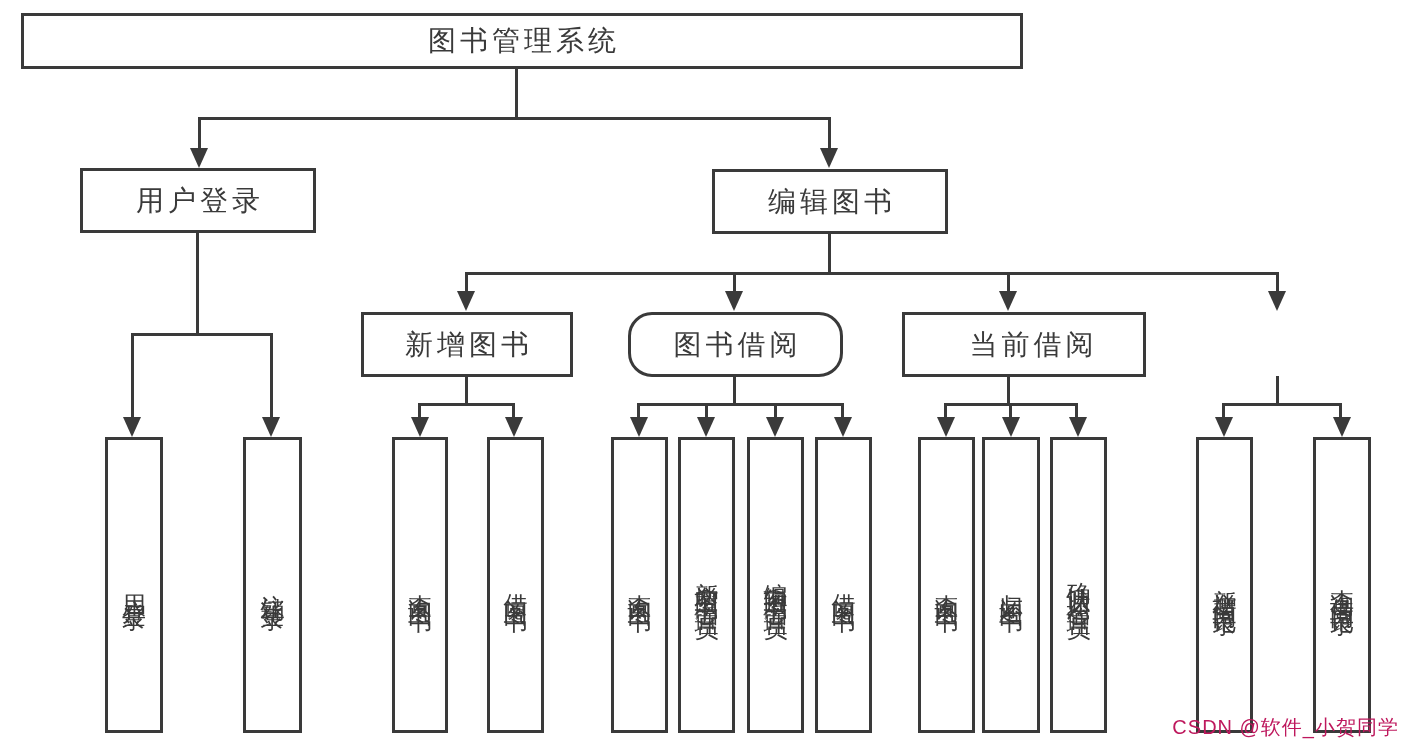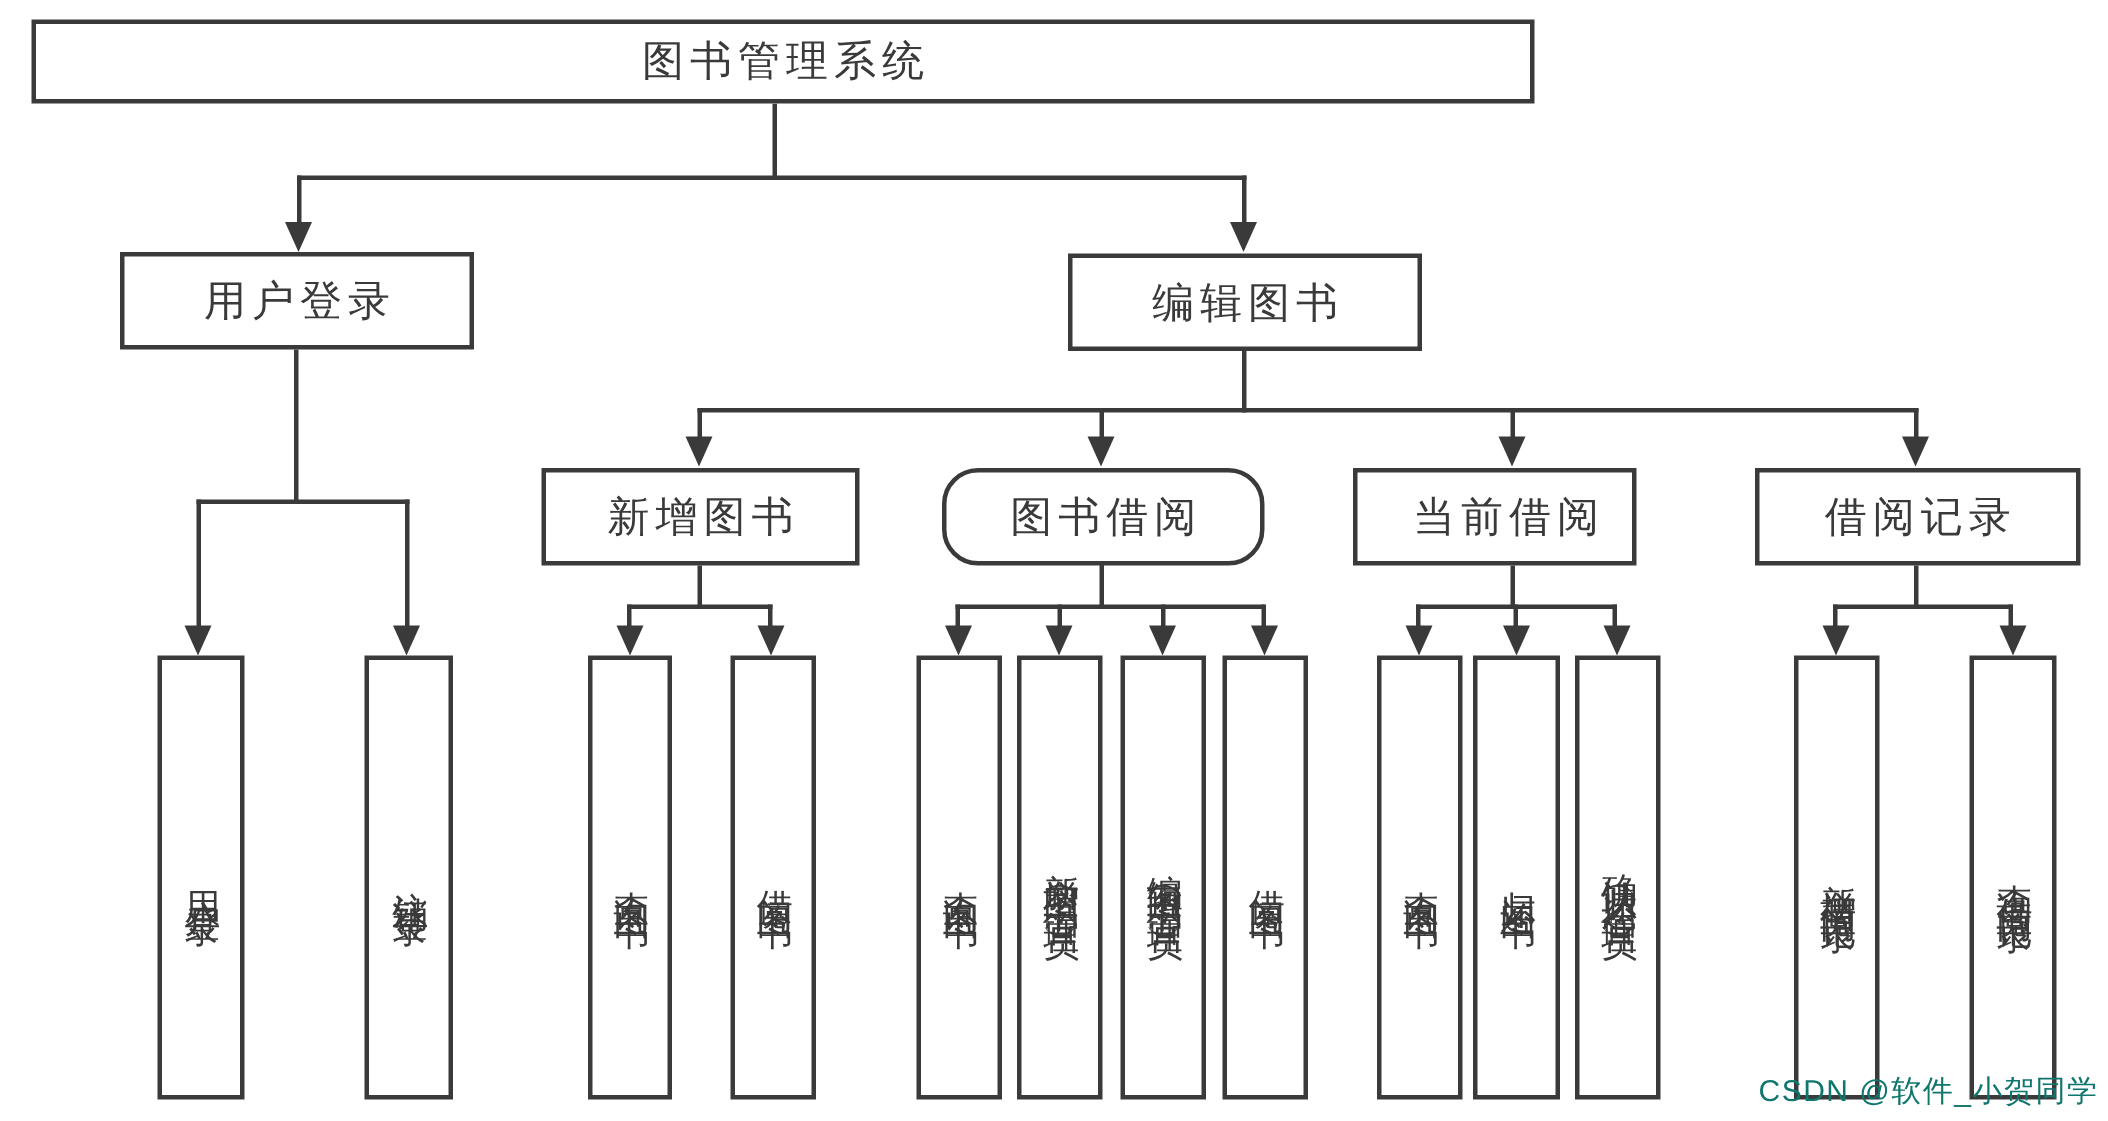--- a/index.html
+++ b/index.html
@@ -45,21 +45,21 @@
     border-left: 9px solid transparent;
     border-right: 9px solid transparent;
     border-top: 20px solid #3a3a3a;
   }
   
   .watermark {
     position: absolute;
     right: 6px;
     bottom: 6px;
     font-size: 20px;
-    color: #0f766e;
+    color: #be185d;
     letter-spacing: 1px;
     white-space: nowrap;
   }
 </style>
 </head>
 <body>
 
 <div id="canvas">
 
   <div>
@@ -124,22 +124,21 @@
     <div class="ahead" style="left:1333px; top:417px;"></div>
   </div>
 
   <div class="node hbox" style="left:21px; top:13px; width:1002px; height:56px;">图书管理系统</div>
 
   <div class="node hbox" style="left:80px; top:168px; width:236px; height:65px;">用户登录</div>
   <div class="node hbox" style="left:712px; top:169px; width:236px; height:65px;">编辑图书</div>
 
   <div class="node hbox" style="left:361px; top:312px; width:212px; height:65px;">新增图书</div>
   <div class="node hbox" style="left:628px; top:312px; width:215px; height:65px;border-radius:24px;">图书借阅</div>
-  <div class="node hbox" style="left:902px; top:312px; width:189px; height:65px;padding-left:15px;">当前借阅</div>
-  <div class="node hbox" style="left:1170px; top:312px; width:217px; height:65px;">借阅记录</div>
+  <div class="node hbox" style="left:902px; top:312px; width:244px; height:65px;padding-left:15px;">当前借阅</div>
 
   <div class="node vbox" style="left:105px; top:437px; width:58px; height:296px;">用户登录</div>
   <div class="node vbox" style="left:243px; top:437px; width:59px; height:296px;">注销登录</div>
 
   <div class="node vbox" style="left:392px; top:437px; width:56px; height:296px;">查询图书</div>
   <div class="node vbox" style="left:487px; top:437px; width:57px; height:296px;">借阅图书</div>
 
   <div class="node vbox" style="left:611px; top:437px; width:57px; height:296px;">查询图书</div>
   <div class="node vbox" style="left:678px; top:437px; width:57px; height:296px;">新增图书（管理员）</div>
   <div class="node vbox" style="left:747px; top:437px; width:57px; height:296px;">编辑图书（管理员）</div>

